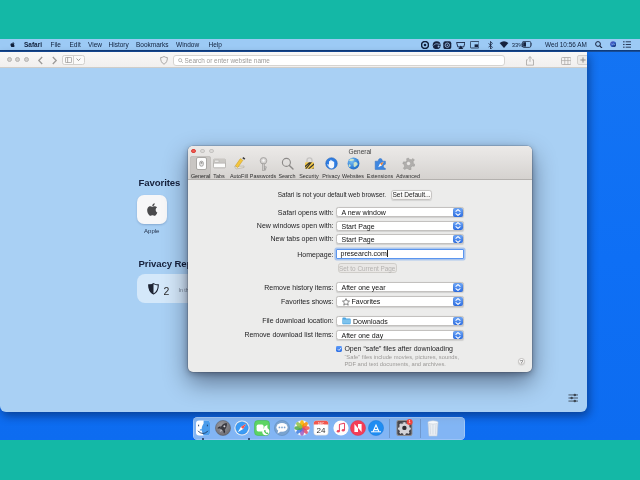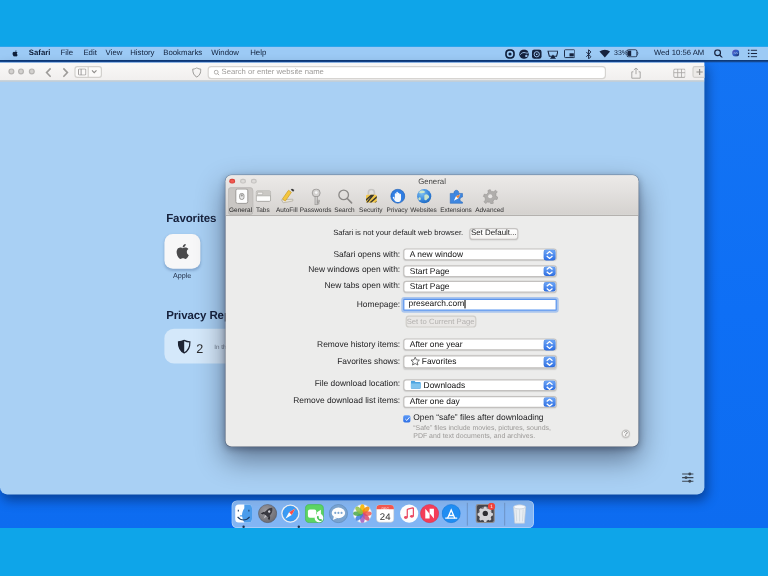--- a/index.html
+++ b/index.html
@@ -1,18 +1,18 @@
 <!DOCTYPE html>
 <html><head>
 <meta charset="utf-8">
 <style>
   * { margin:0; padding:0; box-sizing:border-box; }
   html,body { width:640px; height:480px; background:#000; overflow:hidden; }
   body { font-family:"Liberation Sans", sans-serif; }
-  #stage { position:relative; width:640px; height:480px; background:#0ea5e9; }
+  #stage { position:relative; width:640px; height:480px; background:#14b8a6; }
   .abs { position:absolute; }
 
   #desktop { left:0; top:39px; width:640px; height:401px;
     background:linear-gradient(180deg,#1474f3 0%,#0e6ff5 55%,#0d6cf0 100%); }
 
   #menubar { left:0; top:39px; width:640px; height:11px; background:#9ccaf5;
     font-size:6.5px; color:#0f1f3a; }
   .mitem { position:absolute; top:2px; white-space:nowrap; }
   #mshadow { left:0; top:50px; width:640px; height:2px;
     background:linear-gradient(180deg,#0a336e,#1b55a5); }
@@ -203,21 +203,21 @@
           <line x1="0.5" y1="9" x2="11.5" y2="9"></line>
         </g>
         <g fill="#3c4652">
           <circle cx="7.8" cy="2" r="1.4"></circle>
           <circle cx="4.2" cy="5.5" r="1.4"></circle>
           <circle cx="7.8" cy="9" r="1.4"></circle>
         </g>
       </svg>
   </div>
 
-  <div id="dock" class="abs" style="left:193px;top:417.4px;width:252px;height:22.4px;border-radius:4.5px;background:rgba(208,230,247,0.6);box-shadow:inset 0 0 0 0.6px rgba(255,255,255,0.4)">
+  <div id="dock" class="abs" style="left:193px;top:417.4px;width:272px;height:22.4px;border-radius:4.5px;background:rgba(208,230,247,0.6);box-shadow:inset 0 0 0 0.6px rgba(255,255,255,0.4)">
 
     <svg class="dockico" style="left:2px" viewBox="0 0 16 16">
         <rect x="1" y="0.5" width="14" height="15" rx="3" fill="#fff"></rect>
         <path d="M8.6 0.5 H12 a3 3 0 0 1 3 3 v9 a3 3 0 0 1-3 3 H8.6 c-1-1.6-1.6-3.2-1.8-5 h-1.4 a0.5 0.5 0 0 1 0-1.2 h1.3 c0-1.5.3-3.4 1.9-5.8 1.2 1.8 1.7 3.9 1.8 5.8 h1.5 a0.5 0.5 0 0 1 0 1.2 h-1.5 c-0.1 1.8-.6 3.4-1.8 5" fill="#4a9ceb"></path>
         <path d="M3.6 4.7 v1.6 M12.4 4.7 v1.6" stroke="#1d3d66" stroke-width="0.9"></path>
         <path d="M3 10.8 c1.4 1.7 3.2 2.6 5 2.6 1.8 0 3.6-.9 5-2.6" stroke="#1d3d66" stroke-width="0.9" fill="none"></path>
       </svg>
 
     <svg class="dockico" style="left:22px" viewBox="0 0 16 16">
         <defs>

